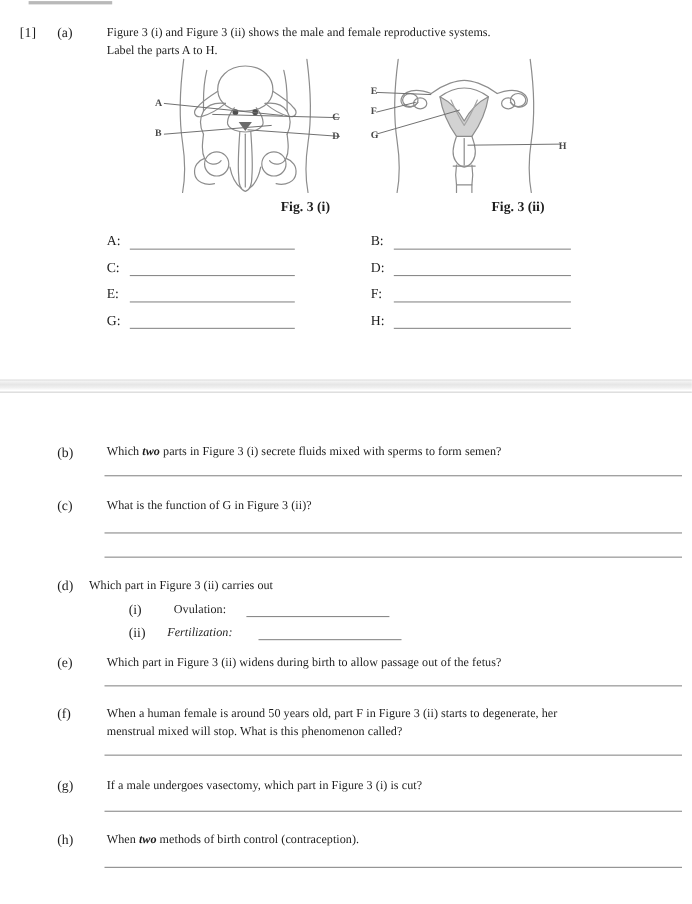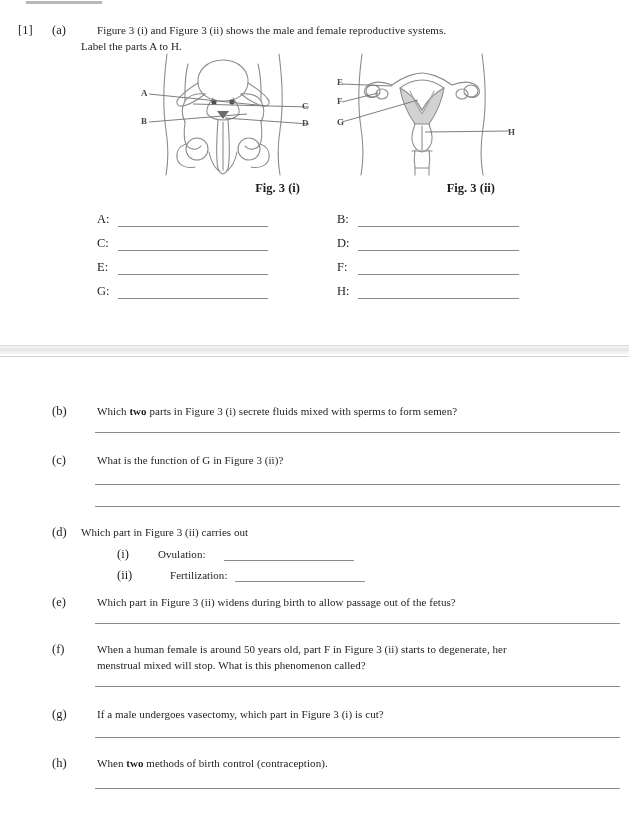--- a/index.html
+++ b/index.html
@@ -37,21 +37,21 @@
     position: absolute;
     font-size: 12.5px;
     line-height: 16px;
   }
   .q-text {
     position: absolute;
     font-size: 11px;
     line-height: 16.5px;
     letter-spacing: .05px;
   }
-  .q-text b { font-weight: bold; }
+  .q-text b { font-weight: bold; font-style: italic; }
 
   
   .rule {
     position: absolute;
     height: 1px;
     background: #8a8a8a;
   }
 
   
   .blank-label {
@@ -113,21 +113,21 @@
 <body>
 
 <div class="top-artifact"></div>
 
 <div class="q-num" style="left:18px; top:22px;">[1]</div>
 
 <div class="q-letter" style="left:52px; top:22px;">(a)</div>
 
 <div class="q-text" style="left:97px; top:22px; width:470px;">Figure 3 (i) and Figure 3 (ii) shows the male and female reproductive systems.</div>
 
-<div class="q-text" style="left:81px; top:38px; width:470px;">Label the parts A to H.</div>
+<div class="q-text" style="left:97px; top:38px; width:470px;">Label the parts A to H.</div>
 
 <div class="figure-wrap" style="left:133px; top:52px; width:180px; height:125px;">
   <svg class="fig-svg" width="180" height="125" viewBox="0 0 180 125">
     <g fill="none" stroke="#8d8d8d" stroke-width="1.1" stroke-linecap="round" stroke-linejoin="round">
 
       <path d="M34 2 C31 25, 29 52, 33 78 C36 98, 35 112, 33 123"></path>
       <path d="M146 2 C149 25, 151 52, 147 78 C144 98, 145 112, 147 123"></path>
 
       <path d="M90 8 C74 8, 64 19, 65 31 C66 42, 76 49, 90 49 C104 49, 114 42, 115 31 C116 19, 106 8, 90 8 Z"></path>
 
@@ -265,21 +265,21 @@
 <div class="rule" style="left:95px; top:506px; width:525px;"></div>
 
 <div class="q-letter" style="left:52px; top:524px;">(d)</div>
 <div class="q-text" style="left:81px; top:524px; width:500px;">Which part in Figure 3 (ii) carries out</div>
 
 <div class="q-letter" style="left:117px; top:546px;">(i)</div>
 <div class="q-text" style="left:158px; top:546px;">Ovulation:</div>
 <div class="rule" style="left:224px; top:560px; width:130px;"></div>
 
 <div class="q-letter" style="left:117px; top:567px;">(ii)</div>
-<div class="q-text" style="left:170px; top:567px;">Fertilization:</div>
+<div class="q-text" style="left:152px; top:567px;font-style:italic;">Fertilization:</div>
 <div class="rule" style="left:235px; top:581px; width:130px;"></div>
 
 <div class="q-letter" style="left:52px; top:594px;">(e)</div>
 <div class="q-text" style="left:97px; top:594px; width:500px;">Which part in Figure 3 (ii) widens during birth to allow passage out of the fetus?</div>
 <div class="rule" style="left:95px; top:623px; width:525px;"></div>
 
 <div class="q-letter" style="left:52px; top:641px;">(f)</div>
 <div class="q-text" style="left:97px; top:641px; width:510px;">When a human female is around 50 years old, part F in Figure 3 (ii) starts to degenerate, her</div>
 <div class="q-text" style="left:97px; top:657px; width:510px;">menstrual mixed will stop. What is this phenomenon called?</div>
 <div class="rule" style="left:95px; top:686px; width:525px;"></div>

